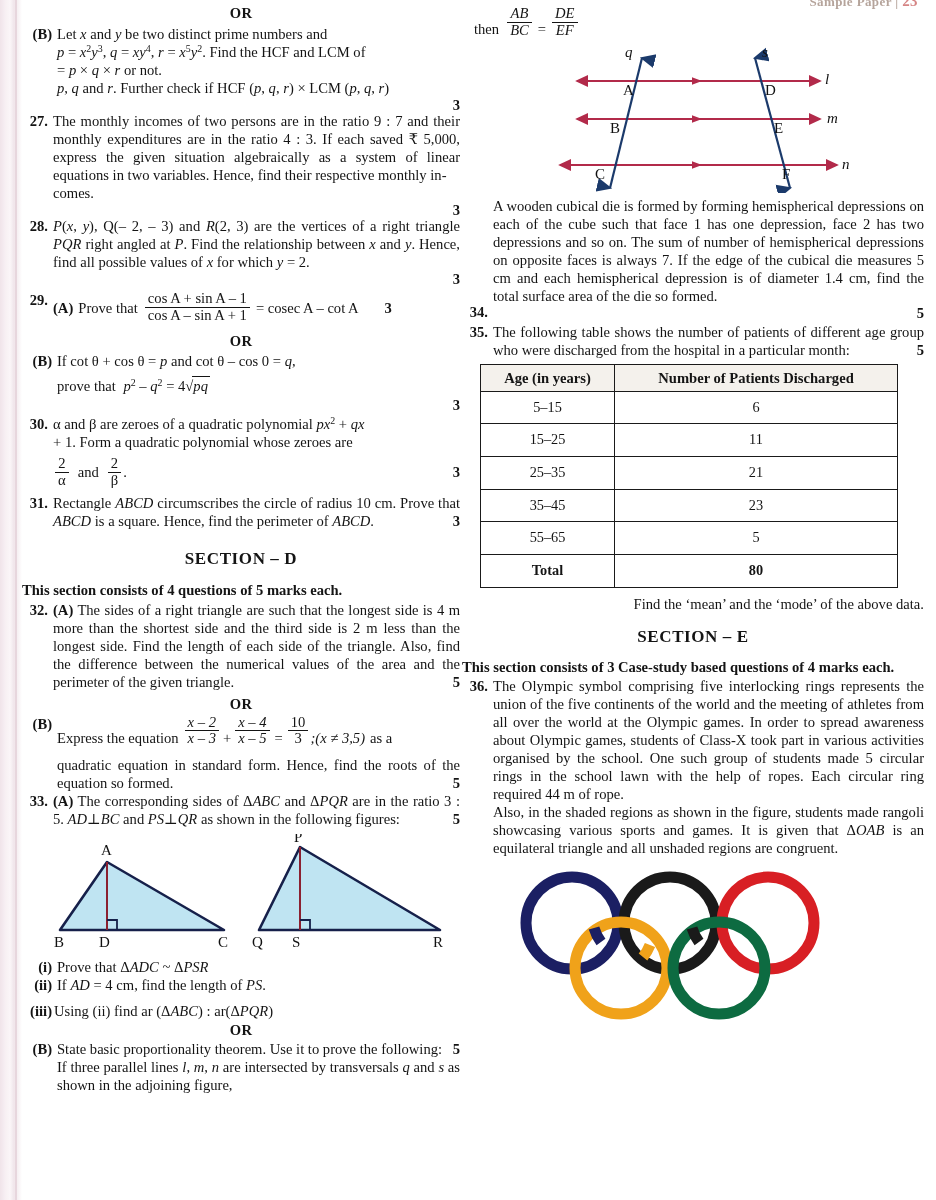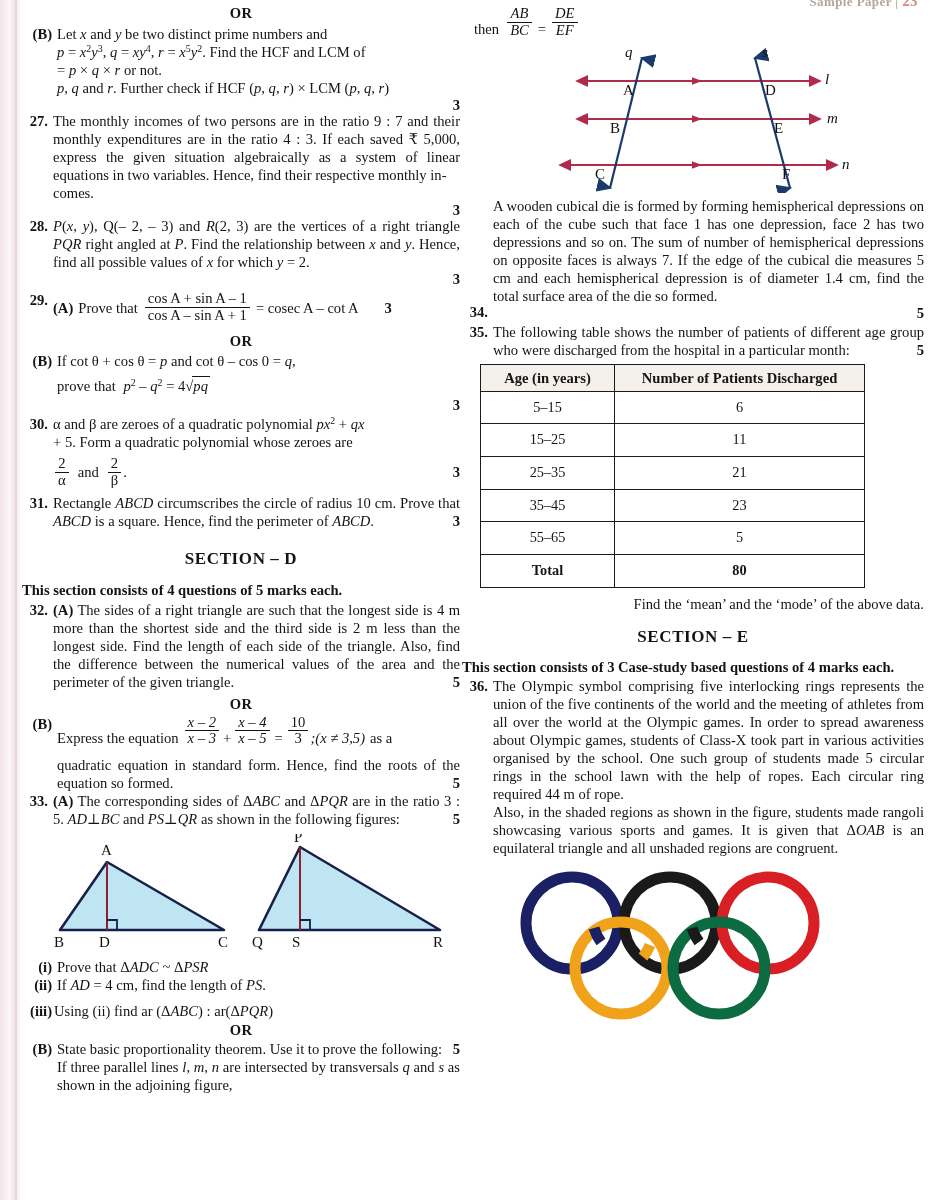--- a/index.html
+++ b/index.html
@@ -119,21 +119,21 @@
     border-top: 1.1px solid #141414;
     padding: 0 2px 0 1px;
     margin-left: -1px;
     font-style: italic;
   }
   .radical { font-style: normal; }
 
   
   .data-table {
     border-collapse: collapse;
-    width: 385px;
+    width: 418px;
     margin: 5px 0 0 18px;
     font-size: 14.3px;
   }
   .data-table th, .data-table td {
     border: 1.4px solid #1a1a1a;
     text-align: center;
     padding: 7px 4px;
   }
   .data-table th {
     font-weight: bold;
@@ -230,21 +230,21 @@
         </span>
       </div>
       <div class="marks-line" style="margin-top:2px;">3</div>
     </div>
   </div>
 
   <div class="qrow" style="margin-top:2px;">
     <div class="qnum w-left">30.</div>
     <div class="qbody">
       <div>α and β are zeroes of a quadratic polynomial <em>px</em><sup>2</sup> + <em>qx</em></div>
-      <div>+ 5. Form  a quadratic polynomial whose zeroes are</div>
+      <div>+ 1. Form  a quadratic polynomial whose zeroes are</div>
       <div style="margin-top:5px;display:flex;align-items:center;">
         <span class="frac" style="font-style:normal;">
           <span class="num">2</span>
           <span class="den">α</span>
         </span>
         <span style="margin:0 7px;">and</span>
         <span class="frac" style="font-style:normal;">
           <span class="num">2</span>
           <span class="den">β</span>
         </span>

